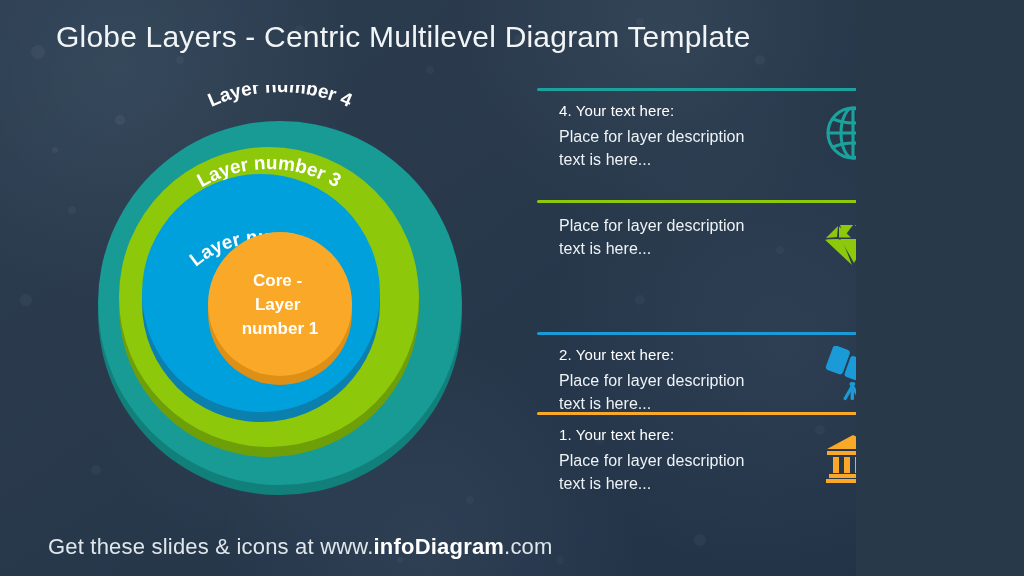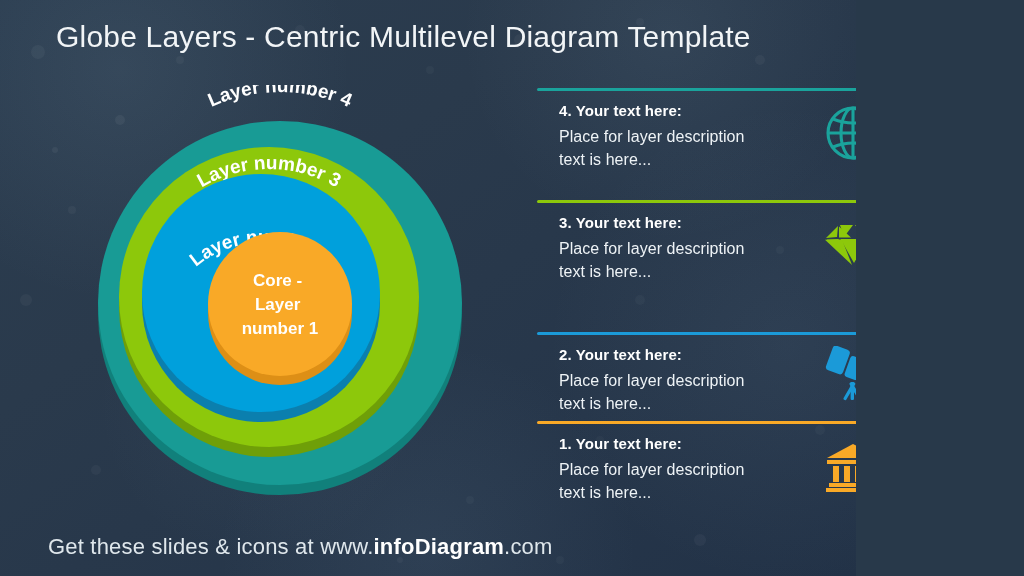--- a/index.html
+++ b/index.html
@@ -31,21 +31,21 @@
 
   
   #diagram{position:absolute;left:55px;top:85px;width:440px;height:425px;}
 
   
   #list{position:absolute;left:537px;top:88px;width:350px;height:460px;}
   .item{position:absolute;left:0;width:350px;height:112px;}
   .rule{position:absolute;left:0;top:0;width:346px;height:3px;border-radius:2px;}
   .txtcol{position:absolute;left:22px;top:14px;width:250px;}
   .head{
-    font-size:15px;font-weight:bold;color:#ffffff;
+    font-size:15px;font-weight:normal;color:#ffffff;
     letter-spacing:.1px;margin:0 0 6px 0;line-height:1.15;
   }
   .desc{
     font-size:16px;font-weight:400;color:#eef3f6;
     line-height:1.45;letter-spacing:.05px;
   }
   .iconbox{position:absolute;right:3px;top:14px;width:62px;height:62px;}
 
   
   #footer{
@@ -168,21 +168,20 @@
             <path d="M 11,17 Q 31,25 51,17"></path>
             <path d="M 11,45 Q 31,37 51,45"></path>
           </g>
         </svg>
       </div>
     </div>
 
     <div class="item" style="top:112px;">
       <div class="rule" style="background:#8dc80b;"></div>
       <div class="txtcol">
-        <div class="head">3. Your text here:</div>
         <div class="desc">
           <span>Place for layer description</span><br>
           <span>text is here...</span>
         </div>
       </div>
       <div class="iconbox">
         <svg width="62" height="62" viewBox="0 0 62 62">
           <g fill="#8dc80b" stroke="none">
 
             <polygon points="4,24 16,12 15,23"></polygon>
@@ -220,21 +219,21 @@
             </g>
 
             <rect x="28.6" y="36" width="3.4" height="18" rx="1.2"></rect>
             <rect x="28.8" y="36" width="3.2" height="20" rx="1.2" transform="rotate(30 30.4 40)"></rect>
             <rect x="28.8" y="36" width="3.2" height="20" rx="1.2" transform="rotate(-30 30.4 40)"></rect>
           </g>
         </svg>
       </div>
     </div>
 
-    <div class="item" style="top:333px;">
+    <div class="item" style="top:324px;">
       <div class="rule" style="background:#f9a927;"></div>
       <div class="txtcol">
         <div class="head">1. Your text here:</div>
         <div class="desc">
           <span>Place for layer description</span><br>
           <span>text is here...</span>
         </div>
       </div>
       <div class="iconbox">
         <svg width="62" height="62" viewBox="0 0 62 62">

